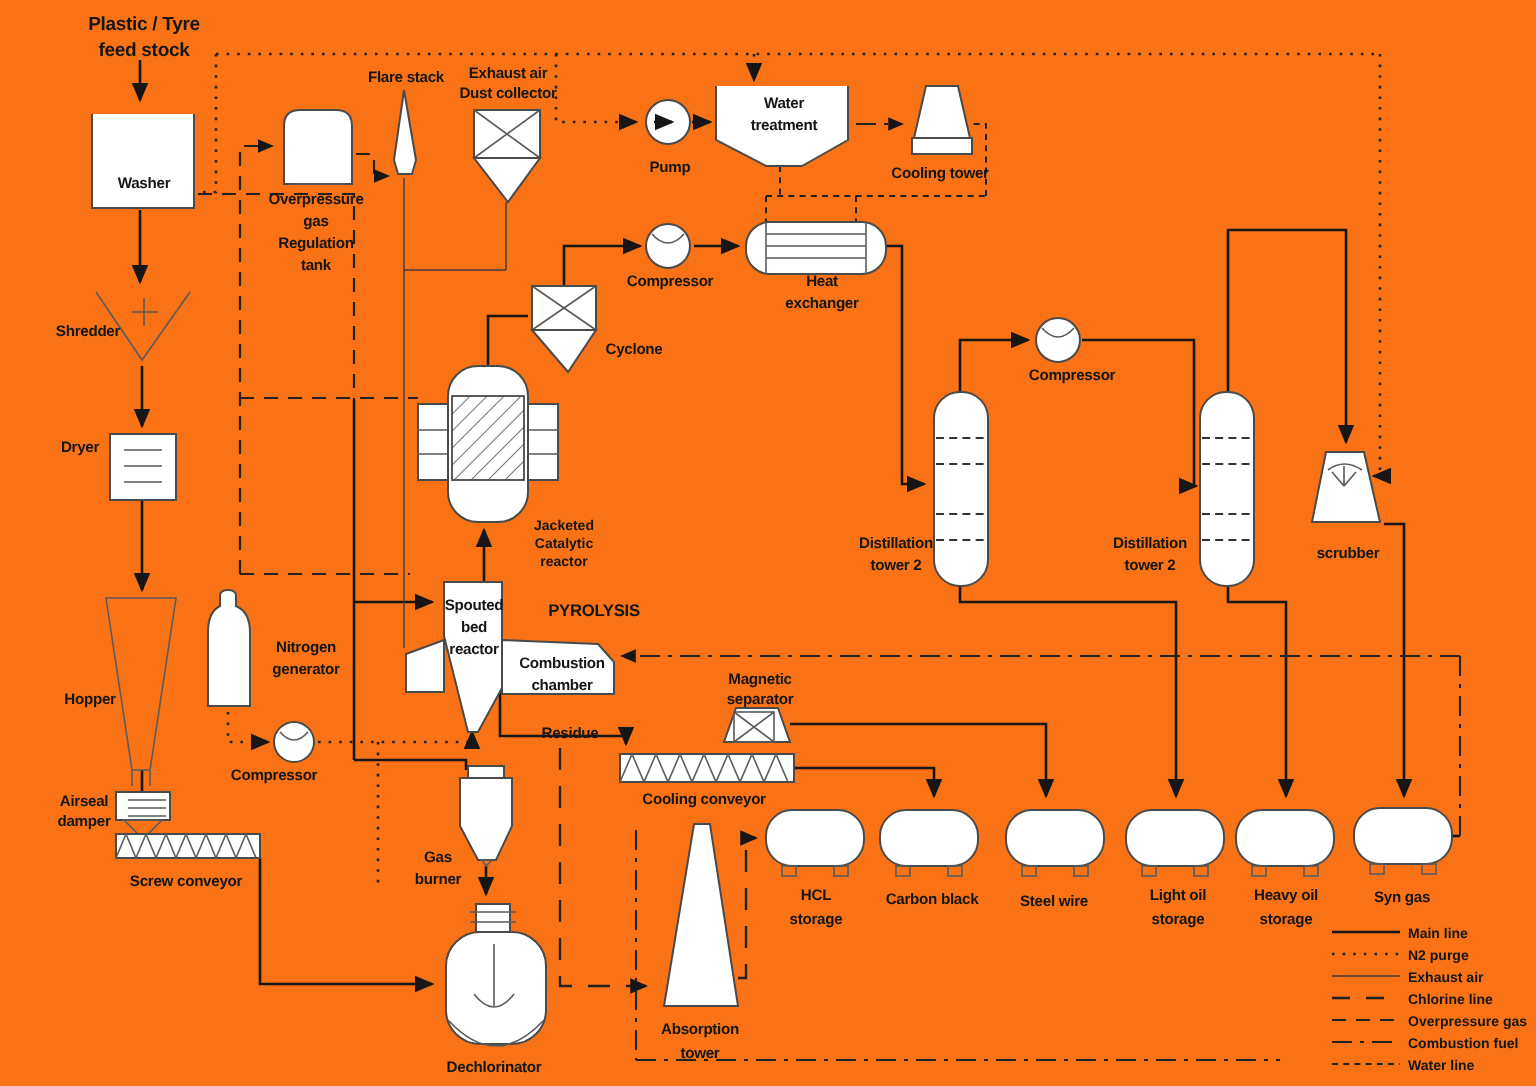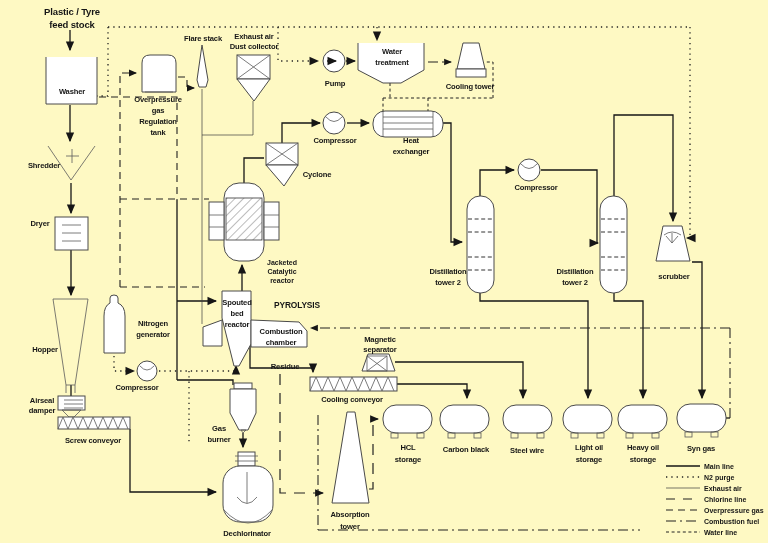--- a/index.html
+++ b/index.html
@@ -1,16 +1,16 @@
 <!DOCTYPE html>
 <html><head>
 <meta charset="utf-8">
 <style>
   html,body{margin:0;padding:0;background:#fff;}
-  .canvas{width:768px;height:543px;position:relative;background:#fef9c3;overflow:hidden;
+  .canvas{width:768px;height:543px;position:relative;background:#f97316;overflow:hidden;
           font-family:"Liberation Sans",sans-serif;}
   svg{display:block;}
   text{font-family:"Liberation Sans",sans-serif;font-weight:700;fill:#161616;
        font-size:7.6px;letter-spacing:-0.15px;}
   .t9{font-size:9.5px;}
   .t8{font-size:8.4px;}
   .t7{font-size:7px;letter-spacing:0;}
   .shape{stroke:#4a4a4a;stroke-width:1;fill:#fff;}
   .shapethin{stroke:#5a5a5a;stroke-width:0.8;fill:none;}
   .main{stroke:#161616;stroke-width:1.3;fill:none;}

